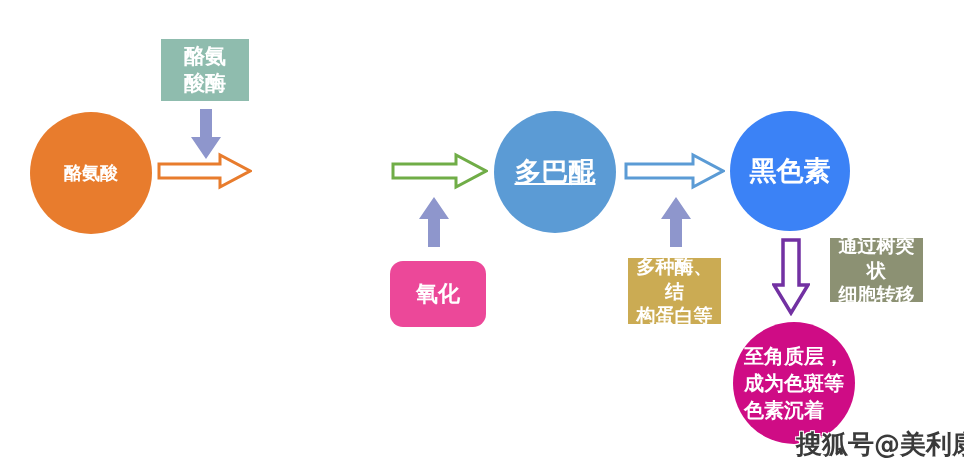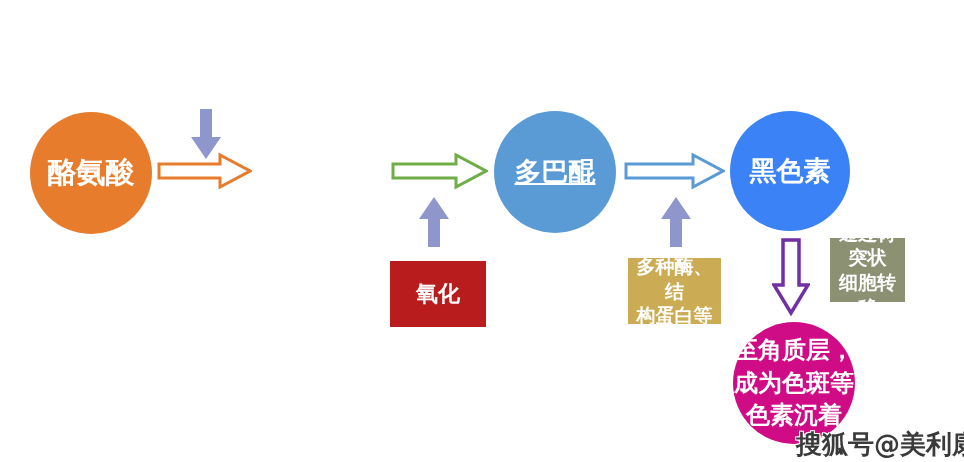--- a/index.html
+++ b/index.html
@@ -9,48 +9,50 @@
     color:#ffffff;font-weight:bold;text-align:center;white-space:pre-line;}
   .label-box{position:absolute;display:flex;align-items:center;justify-content:center;
     color:#ffffff;font-weight:bold;text-align:center;white-space:pre-line;line-height:1.3;}
   .arrow{position:absolute;}
   .circle-orange{background:#E87C2D;}
   .circle-green{background:#70AD47;}
   .circle-blue{background:#5B9BD5;text-decoration:underline;}
   .circle-purple{background:#3b82f6;}
   .circle-magenta{background:#CF0C85;}
   .box-teal{background:#8FBCAE;}
-  .box-pink{background:#b91c1c;}
+  .box-pink{background:#ec4899;border-radius:13px;}
   .box-gold{background:#CBAB53;}
   .box-olive{background:#8C9173;}
-  #c-tyrosine{left:30px;top:112px;width:122px;height:122px;font-size:29px;text-align:center;}
+  #c-tyrosine{left:30px;top:112px;width:122px;height:122px;font-size:18px;text-align:center;}
   #c-dopa{left:262px;top:112px;width:118px;height:118px;font-size:27px;}
   #c-dopaquinone{left:494px;top:111px;width:122px;height:122px;font-size:27px;}
   #c-melanin{left:730px;top:111px;width:120px;height:120px;font-size:27px;}
-  #c-pigment{left:733px;top:322px;width:122px;height:122px;font-size:24px;text-align:center;line-height:1.35;}
+  #c-pigment{left:733px;top:322px;width:122px;height:122px;font-size:20px;text-align:left;line-height:1.35;}
   #b-tyrosinase{left:161px;top:39px;width:88px;height:62px;font-size:21px;}
   #b-oxidation{left:390px;top:261px;width:96px;height:66px;font-size:22px;}
   #b-enzymes{left:628px;top:258px;width:93px;height:66px;font-size:19px;}
-  #b-dendritic{left:830px;top:238px;width:75px;height:64px;font-size:19px;}
+  #b-dendritic{left:830px;top:238px;width:93px;height:64px;font-size:19px;}
   #a-down-tyrosinase{left:191px;top:109px;}
   #a-right-orange{left:157px;top:152px;}
   #a-right-green{left:391px;top:152px;}
   #a-up-oxidation{left:419px;top:197px;}
   #a-right-blue{left:624px;top:152px;}
   #a-up-enzymes{left:661px;top:197px;}
   #a-down-melanin{left:772px;top:238px;}
   .watermark{position:absolute;left:796px;top:427px;font-size:26px;font-weight:bold;color:#3a3a3a;
     letter-spacing:0px;white-space:nowrap;
     text-shadow:-1px -1px 0 #fff,1px -1px 0 #fff,-1px 1px 0 #fff,1px 1px 0 #fff,2px 2px 0 rgba(255,255,255,0.85);}
 </style>
 </head>
 <body>
 
 <div class="canvas">
 
+  <div class="label-box box-teal" id="b-tyrosinase">酪氨
+酸酶</div>
 
   <div class="arrow" id="a-down-tyrosinase">
     <svg width="30" height="50" viewBox="0 0 30 50">
       <polygon points="9,0 21,0 21,28 30,28 15,50 0,28 9,28" fill="#8E96CC"></polygon>
     </svg>
   </div>
 
   <div class="node-circle circle-orange" id="c-tyrosine">酪氨酸</div>
 
   <div class="arrow" id="a-right-orange">

